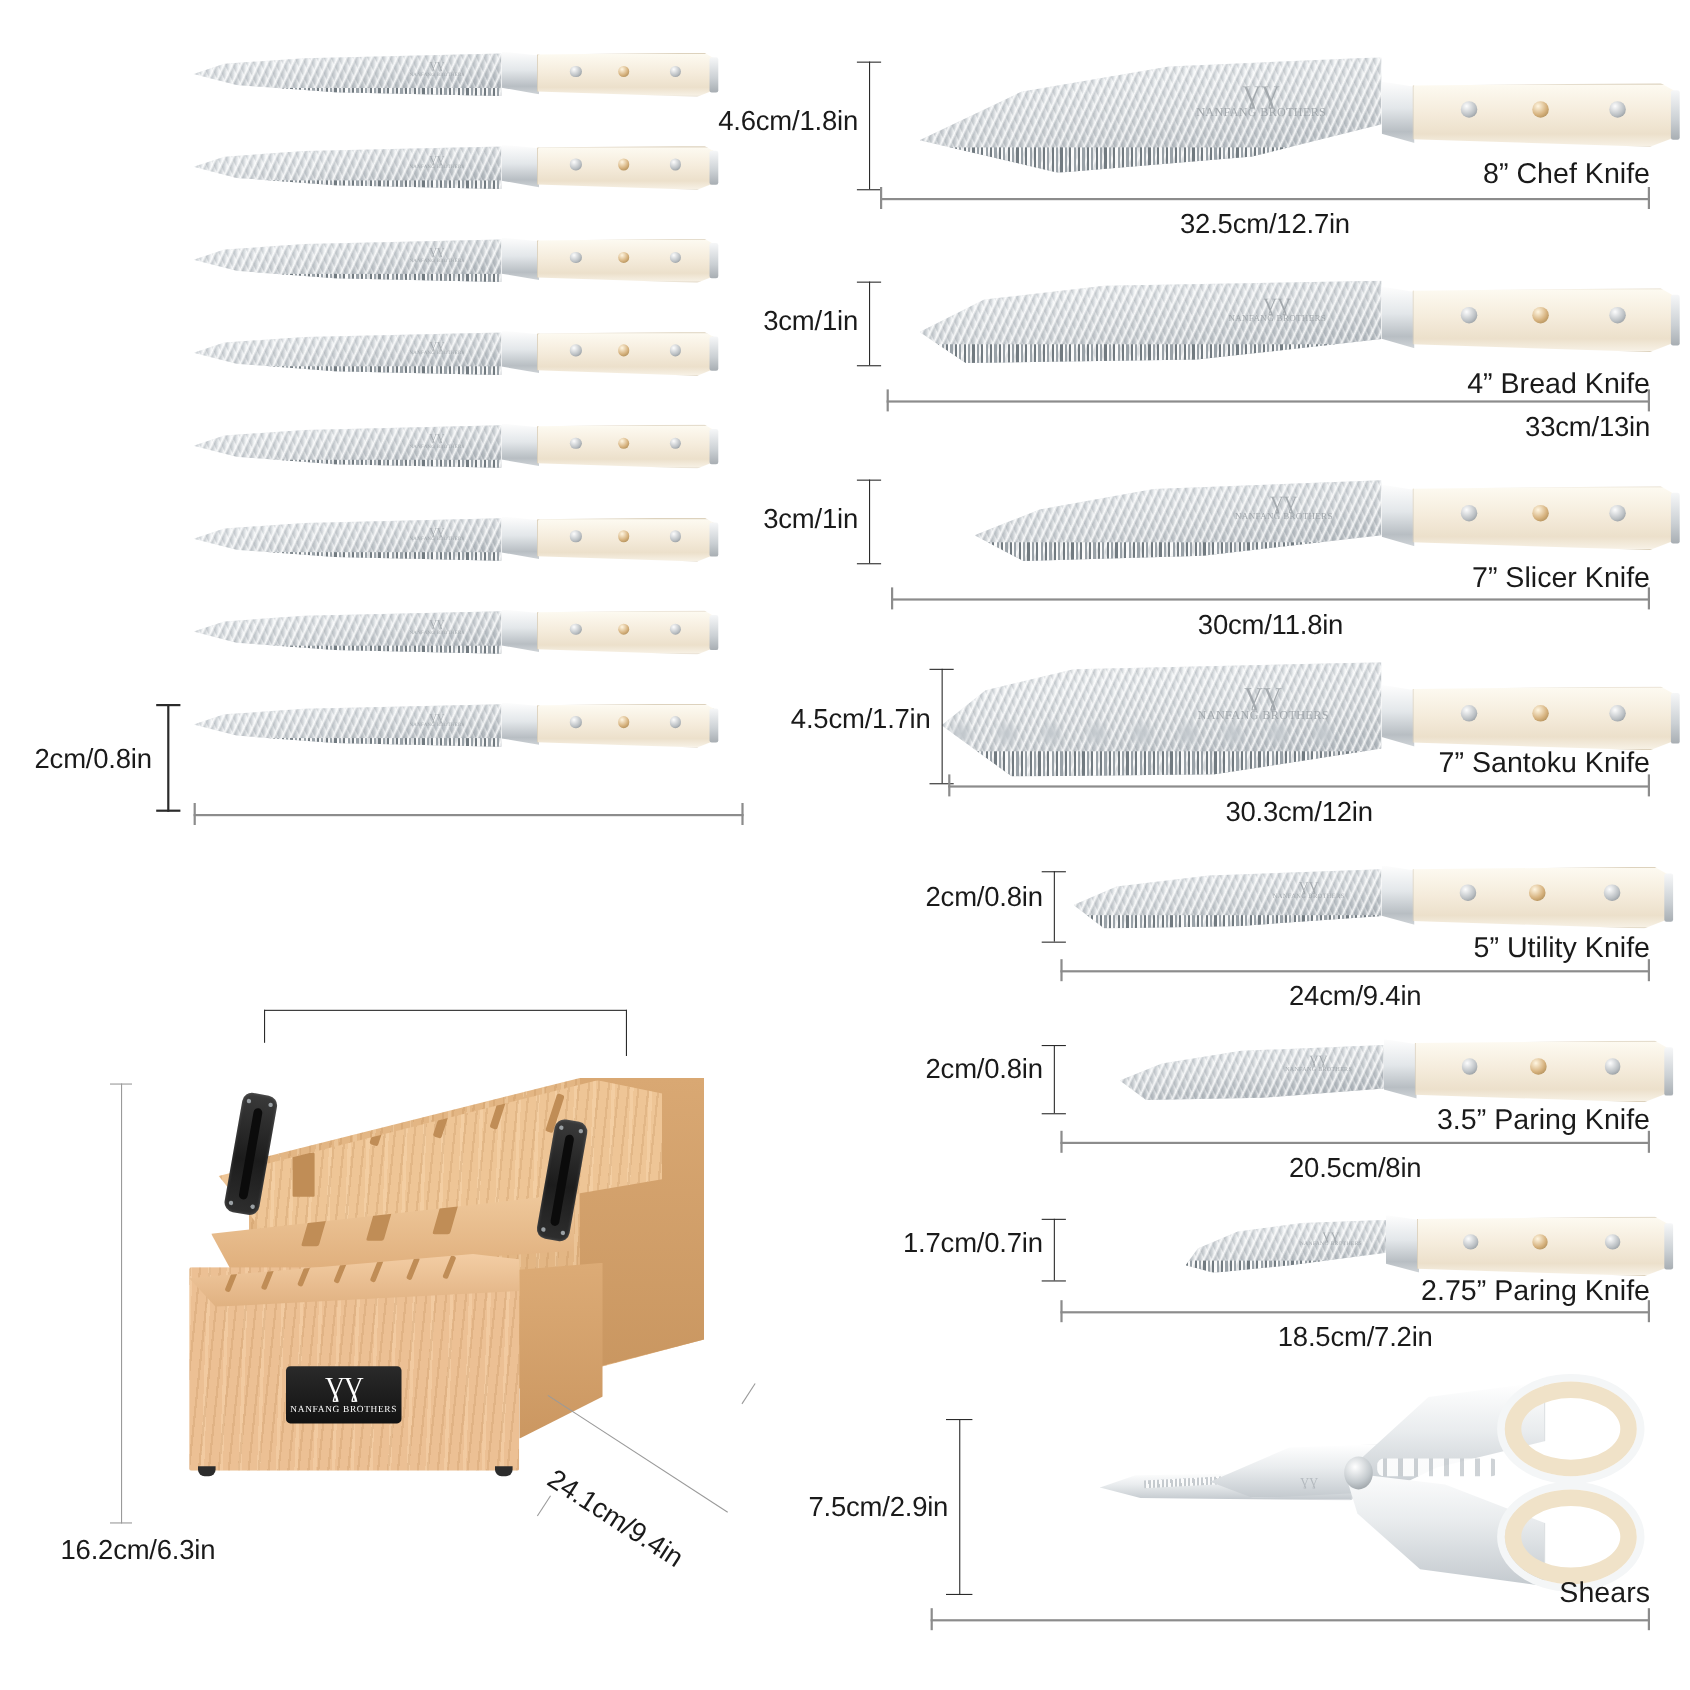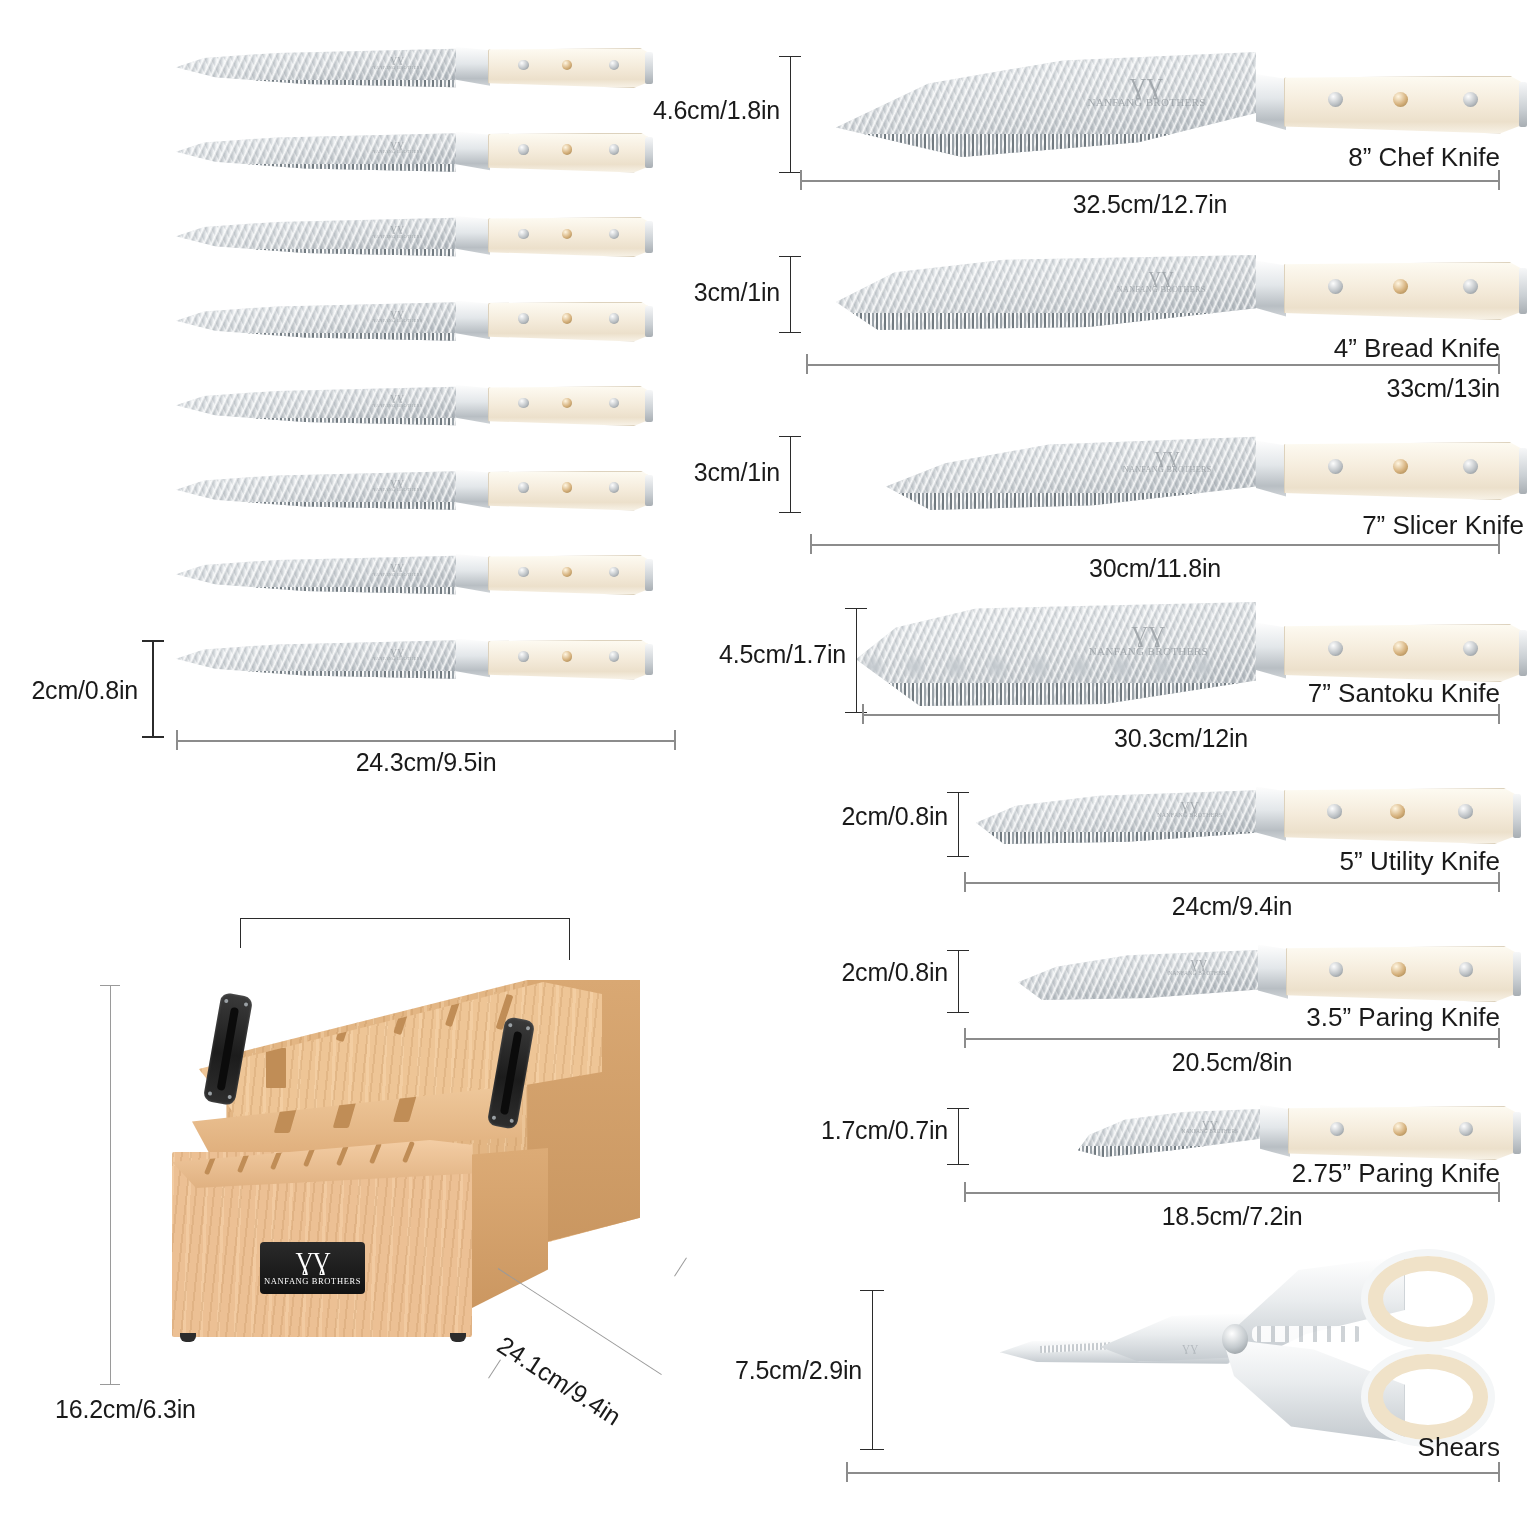--- a/index.html
+++ b/index.html
@@ -273,21 +273,20 @@
 
   <div class="vline dark" style="left:152px; top:640px; height:98px;"></div>
   <div class="tick-h" style="left:142px; top:640px; background:#2b2b2b;"></div>
   <div class="tick-h" style="left:142px; top:736px; background:#2b2b2b;"></div>
   <div class="dim-label r" style="left:0px; top:676px; width:138px;">2cm/0.8in</div>
 
 
   <div class="hline" style="left:176px; top:740px; width:500px;"></div>
   <div class="tick-v" style="left:176px; top:730px;"></div>
   <div class="tick-v" style="left:674px; top:730px;"></div>
-  <div class="dim-label" style="left:176px; top:748px; width:500px; text-align:center;">24.3cm/9.5in</div>
 
   <div id="right-knives">
       <div class="knife" style="left: 836px; top: 52px; width: 690px; height: 105px;">
         <div class="blade" style="width: 420px; height: 105px; top: 0px; clip-path: polygon(0% 72%, 22% 30%, 54% 8%, 100% 0%, 100% 58%, 72% 86%, 30% 100%); border-radius: 2px;">
           <div class="damascus"></div>
           <div class="serrate" style="height: 23.1px;"></div>
           <div class="logo" style="right: 50.4px; top: 25.2px; font-size: 11.025px;"><span class="mark" style="font-size:23.1px;line-height:18.9px">ƔƔ</span>NANFANG BROTHERS</div>
         </div>
         <div class="bolster" style="left: 420px; width: 30px; height: 60.9px; top: 22.05px; clip-path: polygon(0% 0%, 100% 8%, 100% 92%, 0% 78%);"></div>
         <div class="handle" style="left: 448px; width: 240px; height: 58px; top: 23.5px; border-radius: 3px 7px 7px 3px; clip-path: polygon(0% 4%, 94% 0%, 100% 14%, 100% 84%, 90% 100%, 0% 88%);">
@@ -344,21 +343,21 @@
         <div class="tang" style="left: 633px; width: 8px; height: 45.24px; top: 16.38px; border-radius: 2px;"></div>
       </div>
       <div class="vline dark" style="left: 790px; top: 436px; height: 76px; width: 1px;"></div>
       <div class="tick-h" style="left: 779px; top: 436px; width: 22px; height: 1px; background: rgb(43, 43, 43);"></div>
       <div class="tick-h" style="left: 779px; top: 512px; width: 22px; height: 1px; background: rgb(43, 43, 43);"></div>
       <div class="dim-label r" style="left: 630px; top: 458px; width: 150px;">3cm/1in</div>
       <div class="hline" style="left: 810px; top: 544px; width: 690px;"></div>
       <div class="tick-v" style="left: 810px; top: 534px;"></div>
       <div class="tick-v" style="left: 1498px; top: 534px;"></div>
       <div class="dim-label" style="left: 810px; top: 554px; width: 690px; text-align: center;">30cm/11.8in</div>
-      <div class="name-label" style="left: 1194px; top: 510px; width: 330px;">7” Slicer Knife</div>
+      <div class="name-label" style="left: 1170px; top: 510px; width: 330px;">7” Slicer Knife</div>
       <div class="knife" style="left: 856px; top: 600px; width: 670px; height: 106px;">
         <div class="blade" style="width: 400px; height: 106px; top: 0px; clip-path: polygon(0% 56%, 10% 26%, 30% 8%, 100% 2%, 100% 76%, 62% 98%, 16% 100%); border-radius: 2px;">
           <div class="damascus"></div>
           <div class="serrate" style="height: 23.32px;"></div>
           <div style="position: absolute; border-radius: 50%; background: radial-gradient(circle, rgb(194, 200, 205), rgba(200, 206, 211, 0) 70%); width: 20.14px; height: 31.8px; left: 8px; top: 50.88px;"></div>
           <div style="position: absolute; border-radius: 50%; background: radial-gradient(circle, rgb(194, 200, 205), rgba(200, 206, 211, 0) 70%); width: 20.14px; height: 31.8px; left: 49.1111px; top: 50.88px;"></div>
           <div style="position: absolute; border-radius: 50%; background: radial-gradient(circle, rgb(194, 200, 205), rgba(200, 206, 211, 0) 70%); width: 20.14px; height: 31.8px; left: 90.2222px; top: 50.88px;"></div>
           <div style="position: absolute; border-radius: 50%; background: radial-gradient(circle, rgb(194, 200, 205), rgba(200, 206, 211, 0) 70%); width: 20.14px; height: 31.8px; left: 131.333px; top: 50.88px;"></div>
           <div style="position: absolute; border-radius: 50%; background: radial-gradient(circle, rgb(194, 200, 205), rgba(200, 206, 211, 0) 70%); width: 20.14px; height: 31.8px; left: 172.444px; top: 50.88px;"></div>
           <div style="position: absolute; border-radius: 50%; background: radial-gradient(circle, rgb(194, 200, 205), rgba(200, 206, 211, 0) 70%); width: 20.14px; height: 31.8px; left: 213.556px; top: 50.88px;"></div>

